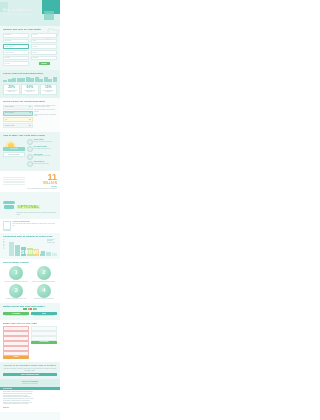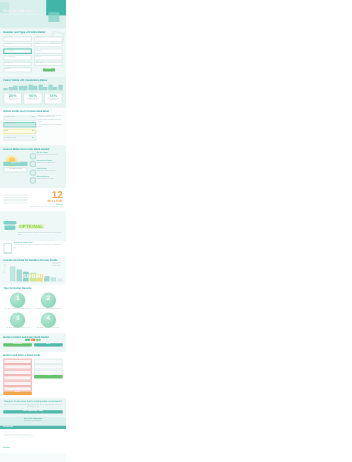--- a/index.html
+++ b/index.html
@@ -312,21 +312,21 @@
 
   <div class="sec s5">
     <div class="lines">
       <i></i>
         <i></i>
         <i></i>
         <i></i>
         <i></i>
     </div>
     <div style="text-align:right">
-      <div class="bignum">12</div>
+      <div class="bignum">11</div>
       <div class="bigsub">MILLION</div>
       <div class="brand">Experts</div>
       <div class="tiny">form submissions analysed across industries</div>
     </div>
   </div>
 
   <div class="sec s6">
     <div class="phone">
       <div class="body"></div>
         <div class="horn"></div>

